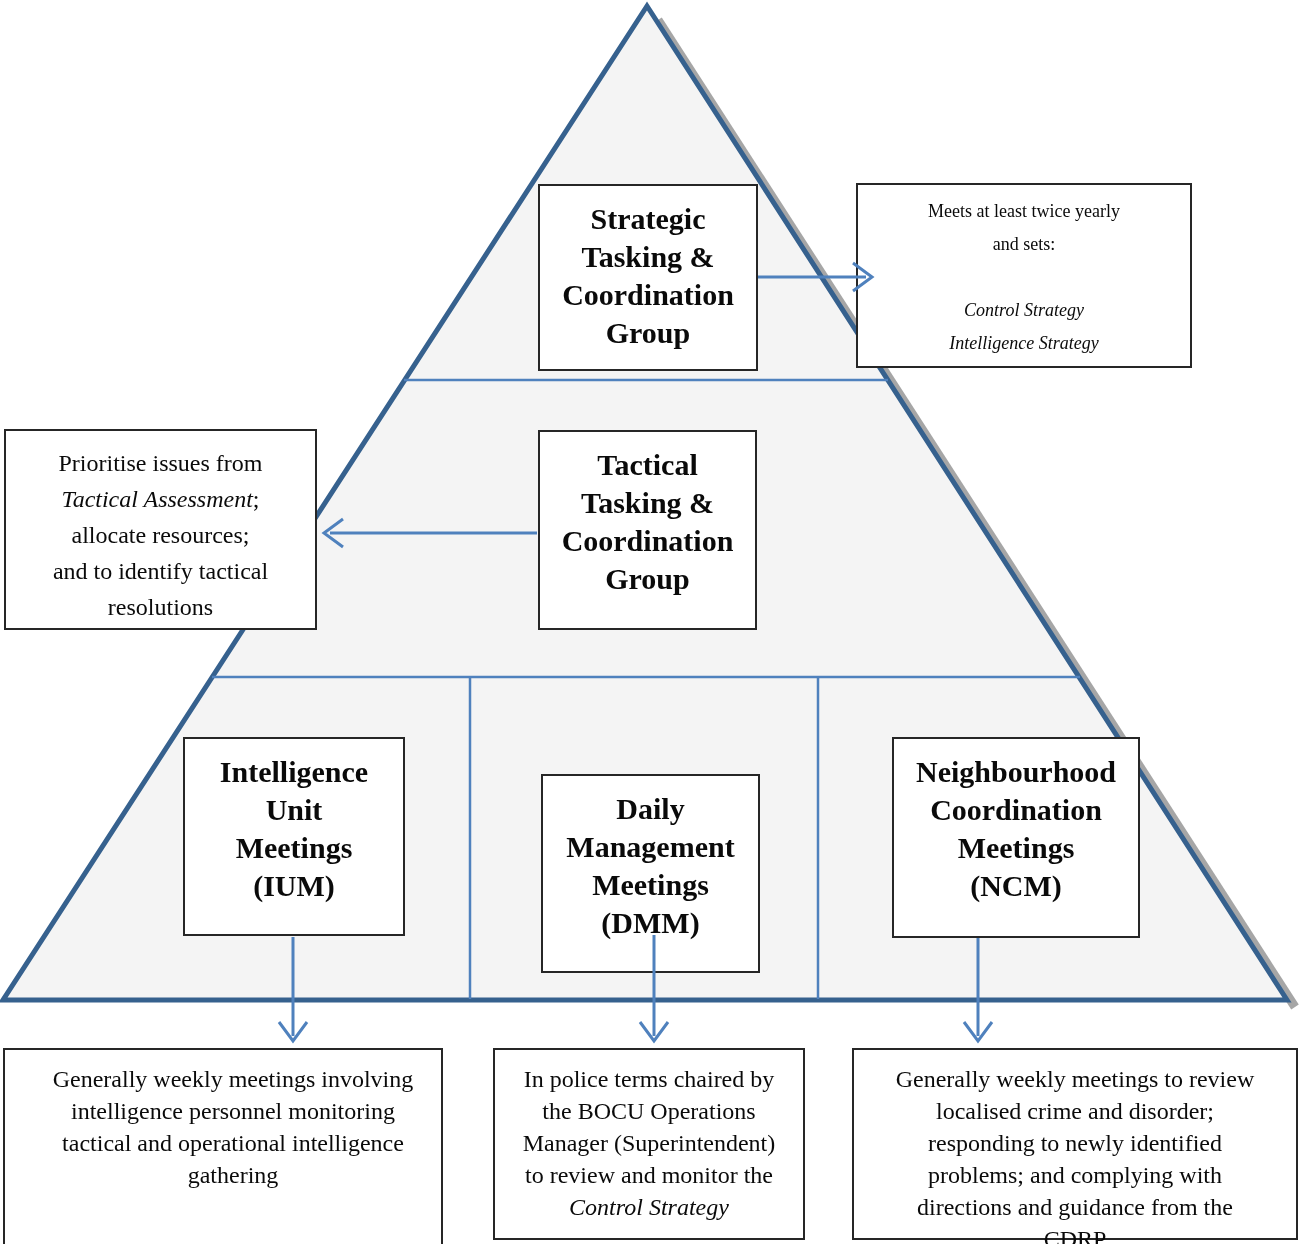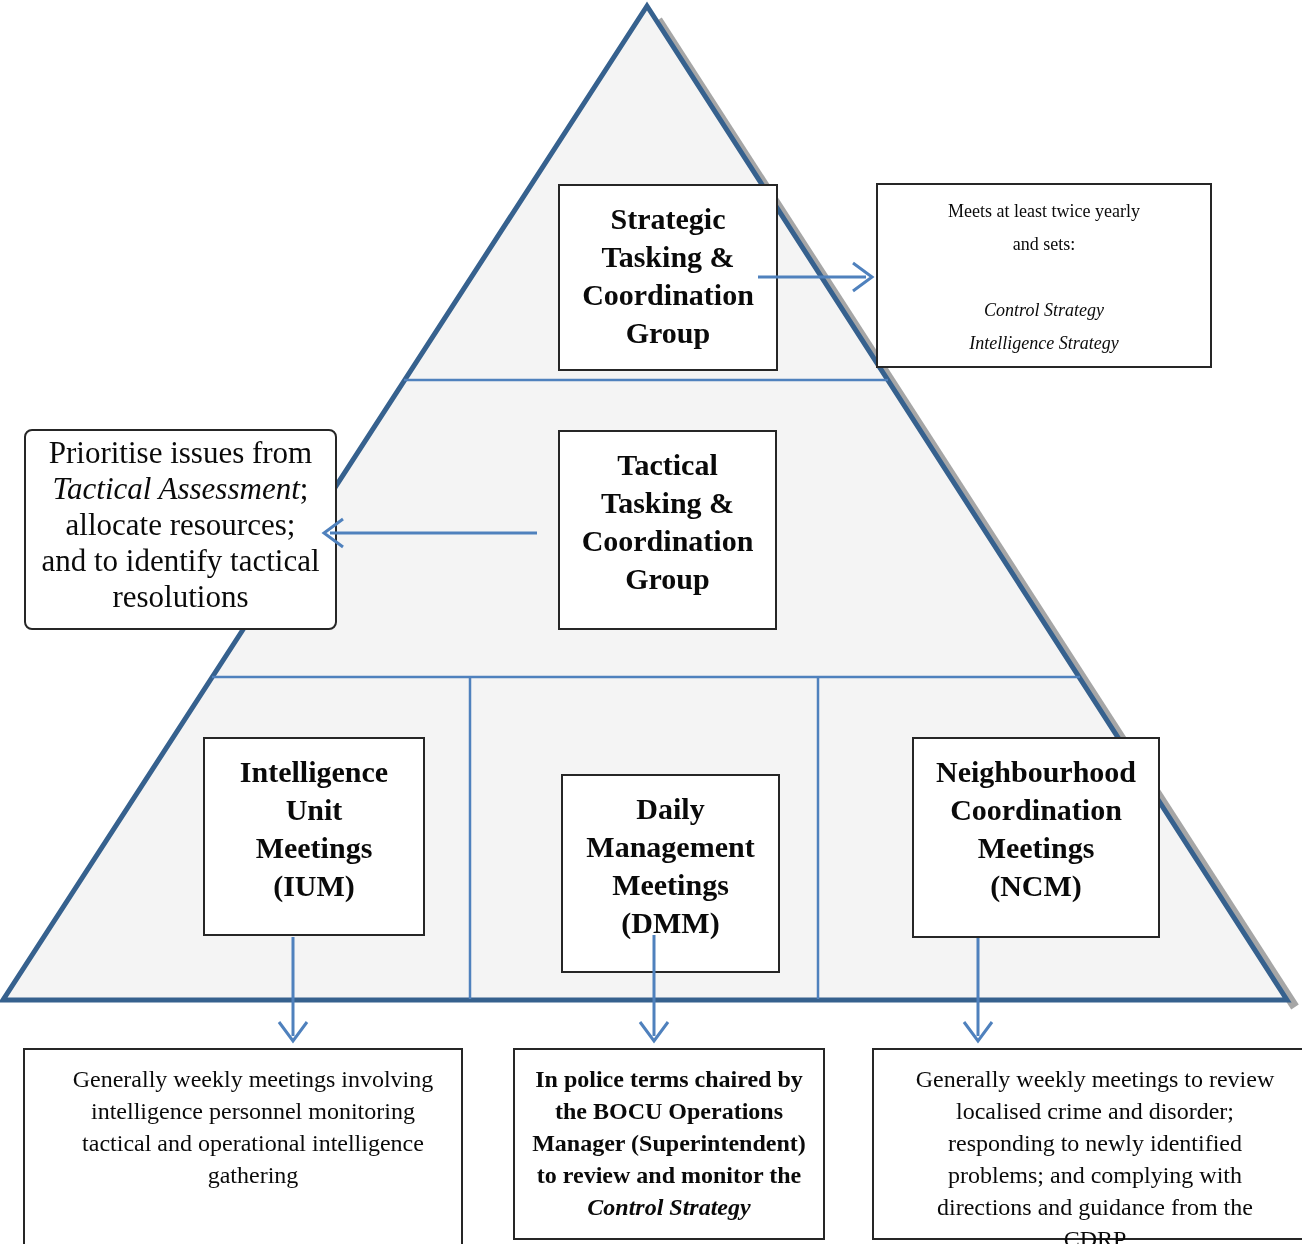--- a/index.html
+++ b/index.html
@@ -16,38 +16,36 @@
     position: absolute;
     left: 0; top: 0;
     pointer-events: none;
   }
   .box {
     position: absolute;
     background: #ffffff;
     border: 2px solid #262626;
     box-sizing: border-box;
     text-align: center;
-    margin-left: 20px;
   }
   .hbox {
     font-weight: bold;
     font-size: 30px;
     line-height: 38px;
     padding-top: 14px;
   }
   .note {
     font-size: 18px;
     line-height: 33px;
     padding-top: 10px;
   }
   .pri {
-    font-size: 31px;
+    font-size: 24px;
     line-height: 36px;
-    padding-top: 4px;
-    border-radius: 8px;
+    padding-top: 14px;
   }
   .desc {
     font-size: 24px;
     line-height: 32px;
     padding-top: 13px;
   }
   .it { font-style: italic; }
   .line { white-space: nowrap; }
   .spacer { height: 33px; }
 </style>
@@ -116,21 +114,21 @@
     <div class="line">(NCM)</div>
   </div>
 
   <div class="box desc" style="left:3px; top:1048px; width:440px; height:238px;padding-left:20px;">
     <div class="line">Generally weekly meetings involving</div>
     <div class="line">intelligence personnel monitoring</div>
     <div class="line">tactical and operational intelligence</div>
     <div class="line">gathering</div>
   </div>
 
-  <div class="box desc" style="left:493px; top:1048px; width:312px; height:192px;font-weight:bold;">
+  <div class="box desc" style="left:493px; top:1048px; width:312px; height:192px;">
     <div class="line">In police terms chaired by</div>
     <div class="line">the BOCU Operations</div>
     <div class="line">Manager (Superintendent)</div>
     <div class="line">to review and monitor the</div>
     <div class="line it">Control Strategy</div>
   </div>
 
   <div class="box desc" style="left:852px; top:1048px; width:446px; height:192px;">
     <div class="line">Generally weekly meetings to review</div>
     <div class="line">localised crime and disorder;</div>

